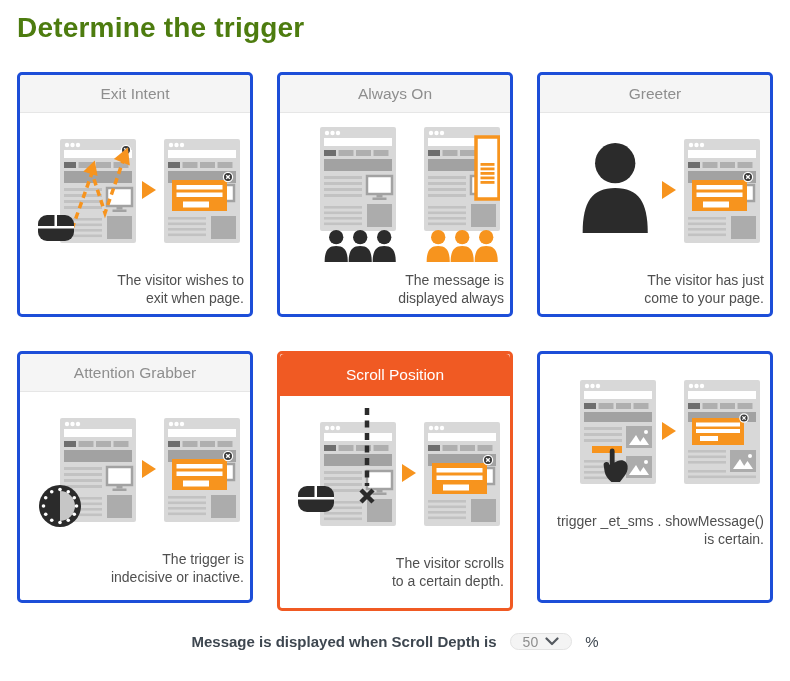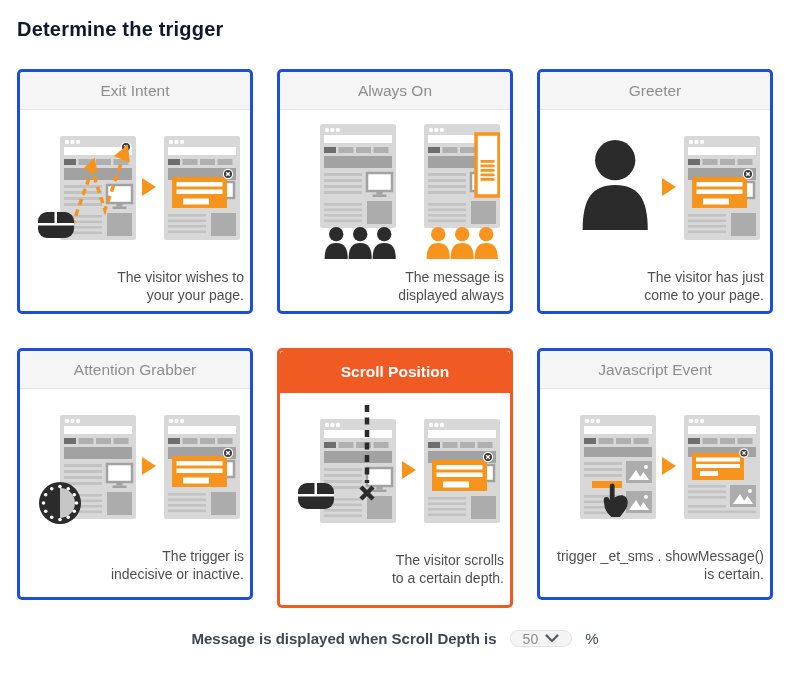--- a/index.html
+++ b/index.html
@@ -5,22 +5,22 @@
   * { box-sizing: border-box; }
   html,body { margin:0; padding:0; }
   body {
     width: 790px; height: 681px;
     background: #ffffff;
     font-family: "Liberation Sans", sans-serif;
     overflow: hidden;
   }
   .wrap { padding: 12px 17px 0 17px; }
   .page-title {
-    font-size: 20px; font-weight: bold; color: #0f172a;
-    margin: 6px 0 0 0; letter-spacing: .2px;
+    font-size: 28px; font-weight: bold; color: #4d7c0f;
+    margin: 0 0 0 0; letter-spacing: .2px;
   }
   .grid {
     margin-top: 28px;
     display: grid;
     grid-template-columns: 236px 236px 236px;
     grid-template-rows: 245px 252px;
     column-gap: 24px; row-gap: 34px;
   }
   .card {
     border: 3px solid #1d4ed8; border-radius: 5px;
@@ -31,21 +31,21 @@
     height: 38px; background: #F5F5F5;
     border-bottom: 1px solid #E6E6E6;
     border-radius: 4px 4px 0 0;
     display: flex; align-items: center; justify-content: center;
     font-size: 15.5px; color: #8E8E8E;
   }
   .card.selected { border-color: var(--accent, #F05A23); height: 260px; z-index: 2; }
   .card.selected .card-header {
     background: var(--accent, #F05A23); color: #fff;
     border-bottom-color: var(--accent, #F05A23); height: 42px;
-    font-weight: bold;
+    font-weight: normal;
   }
   .card-illustration {
     height: 152px; margin-top: 3px;
     display: flex; align-items: center; justify-content: center;
   }
   .card-caption {
     text-align: right; font-size: 14px; line-height: 18px;
     color: #4F4F4F; padding: 0 6px; margin-top: 3px;
   }
   .footer-control {
@@ -202,21 +202,21 @@
           <use href="#ah" transform="translate(62,52) rotate(18)"></use>
           <use href="#ah" transform="translate(94,40) rotate(22) scale(1.15)"></use>
           <use href="#mouse" x="8" y="98"></use>
           <use href="#arrow-right" x="112" y="64"></use>
           <use href="#b-frame" x="134" y="22"></use>
           <use href="#b-body-msg" x="134" y="22"></use>
         </svg>
       </div>
       <div class="card-caption">
         <div>The visitor wishes to</div>
-        <div>your your page.</div>
+        <div>exit when page.</div>
       </div>
     </div>
 
     <div class="card">
       <div class="card-header">
         <span>Always On</span>
       </div>
       <div class="card-illustration">
         <svg width="210" height="150" viewBox="0 0 210 150">
           <use href="#b-frame" x="30" y="10"></use>
@@ -303,23 +303,20 @@
           <use href="#b-body-msg" x="134" y="22"></use>
         </svg>
       </div>
       <div class="card-caption">
         <div>The visitor scrolls</div>
         <div>to a certain depth.</div>
       </div>
     </div>
 
     <div class="card">
-      <div class="card-header">
-        <span>Javascript Event</span>
-      </div>
       <div class="card-illustration">
         <svg width="210" height="150" viewBox="0 0 210 150">
           <use href="#b-frame" x="30" y="22"></use>
           <use href="#b-body-imgs" x="30" y="22"></use>
           <use href="#hand" x="47" y="90"></use>
           <use href="#arrow-right" x="112" y="64"></use>
           <use href="#b-frame" x="134" y="22"></use>
           <use href="#b-body-msg-js" x="134" y="22"></use>
         </svg>
       </div>

